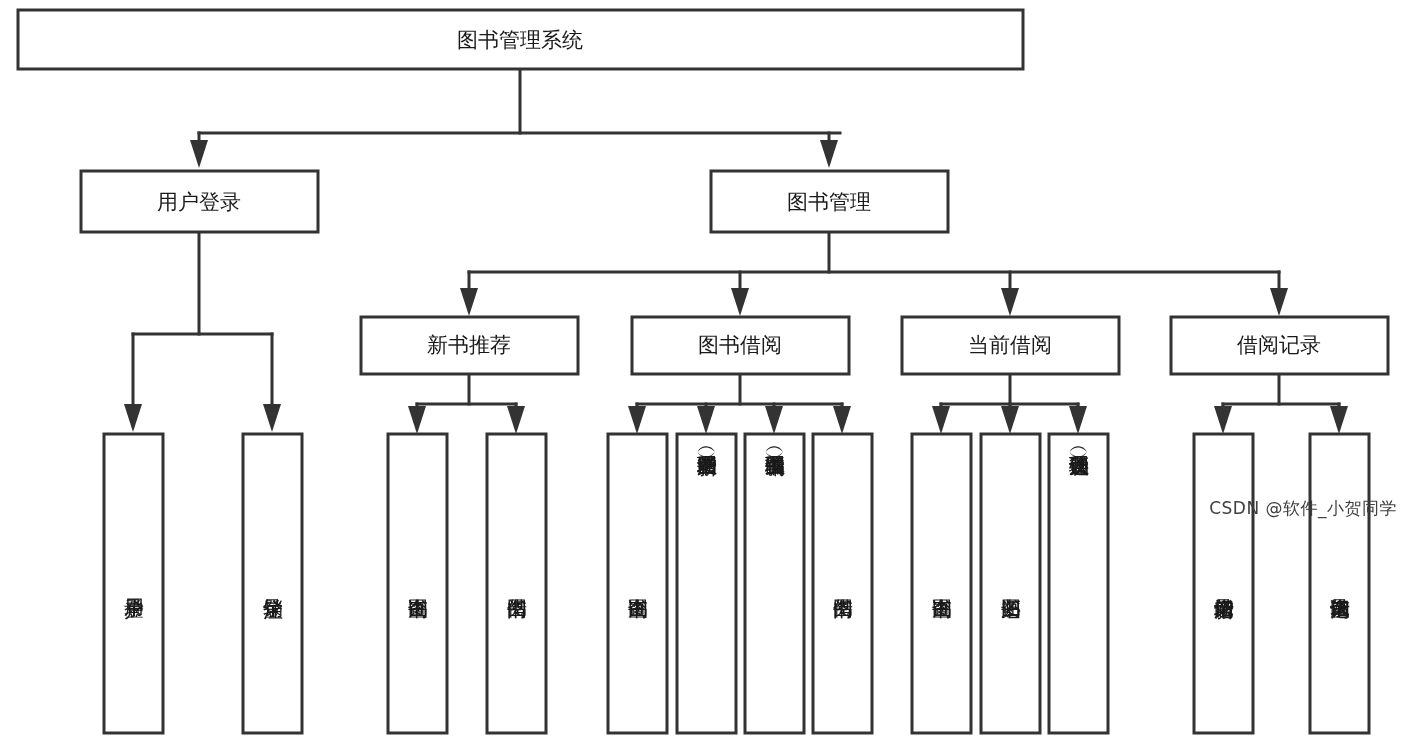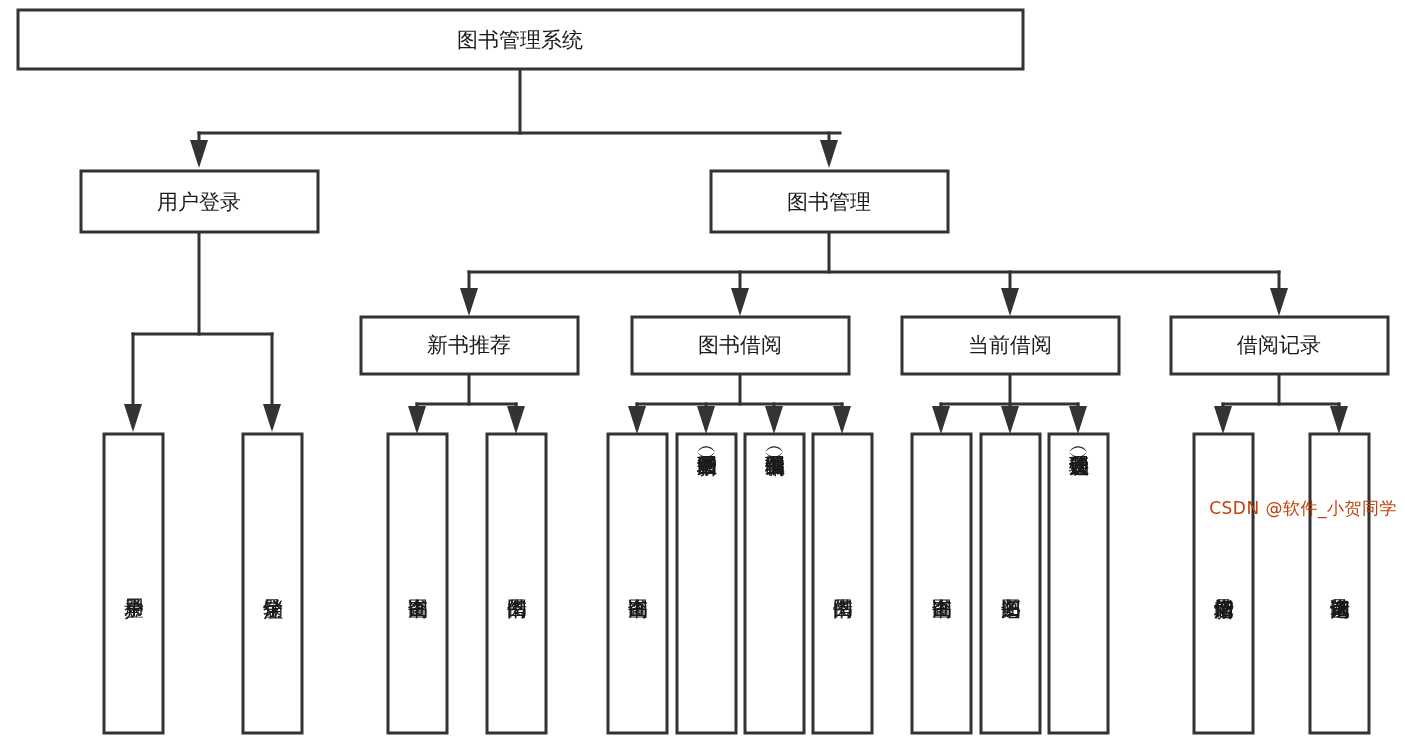--- a/index.html
+++ b/index.html
@@ -47,21 +47,21 @@
   .arrow-head {
     fill: #333333;
     stroke: none;
   }
   .watermark {
     position: absolute;
     right: 8px;
     bottom: 3px;
     font-family: "DejaVu Sans", "Liberation Sans", sans-serif;
     font-size: 17px;
-    color: #c2410c;
+    color: #404040;
     letter-spacing: 0.5px;
     white-space: nowrap;
     pointer-events: none;
   }
 </style>
 </head>
 <body>
 
 <div id="diagram-root">
 

